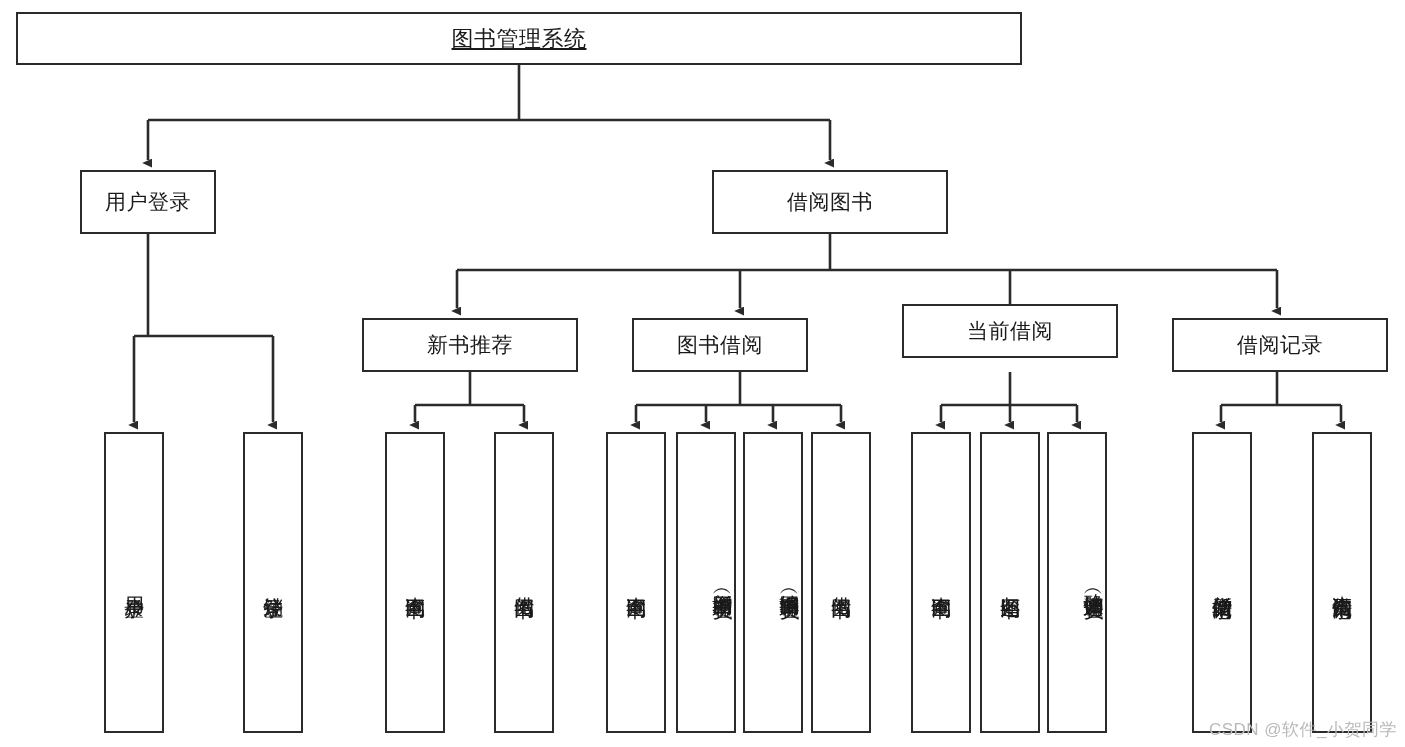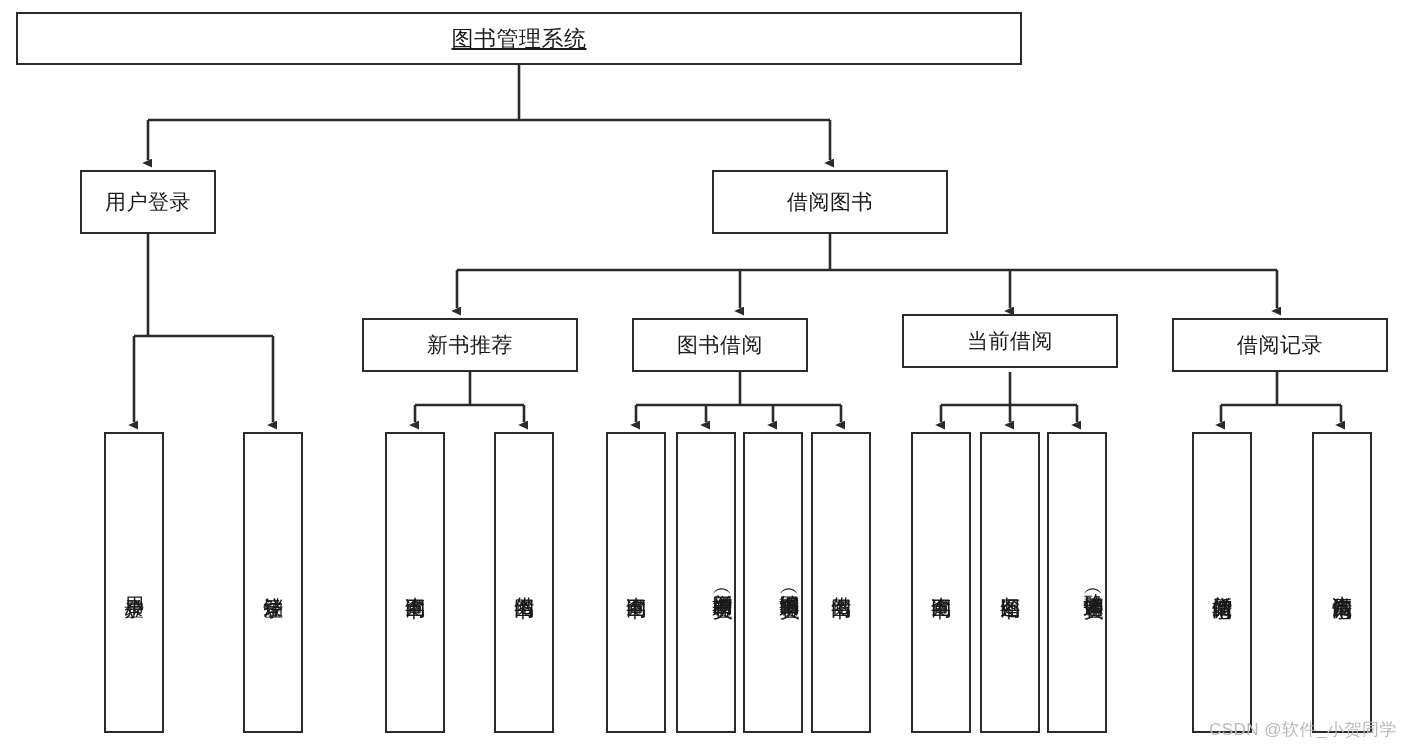--- a/index.html
+++ b/index.html
@@ -138,21 +138,21 @@
   <div class="node h" style="left:712px; top:170px; width:236px; height:64px;">
     <span>借阅图书</span>
   </div>
 
   <div class="node h" style="left:362px; top:318px; width:216px; height:54px;">
     <span>新书推荐</span>
   </div>
   <div class="node h" style="left:632px; top:318px; width:176px; height:54px;">
     <span>图书借阅</span>
   </div>
-  <div class="node h" style="left:902px; top:314px; width:216px; height:54px;">
+  <div class="node h" style="left:902px; top:304px; width:216px; height:54px;">
     <span>当前借阅</span>
   </div>
   <div class="node h" style="left:1172px; top:318px; width:216px; height:54px;">
     <span>借阅记录</span>
   </div>
 
   <div class="node v" style="left:104px; top:432px; width:60px; height:301px;">
     <span class="vtext">用户登录</span>
   </div>
   <div class="node v" style="left:243px; top:432px; width:60px; height:301px;">

